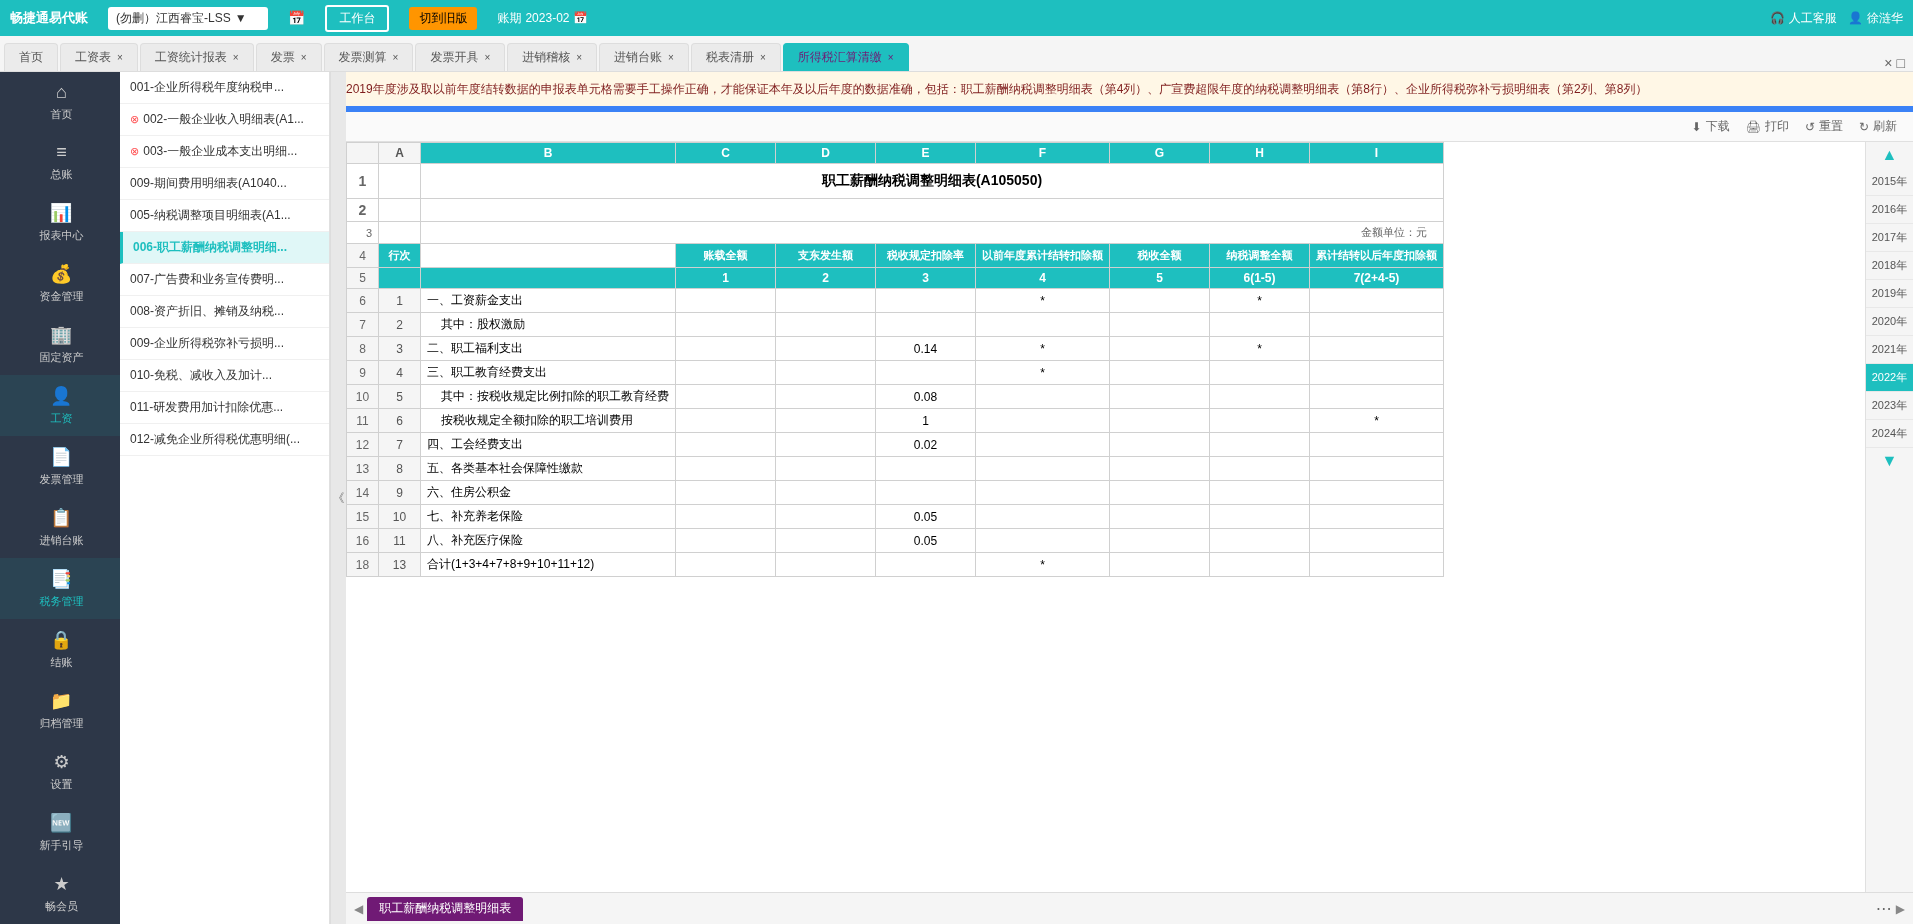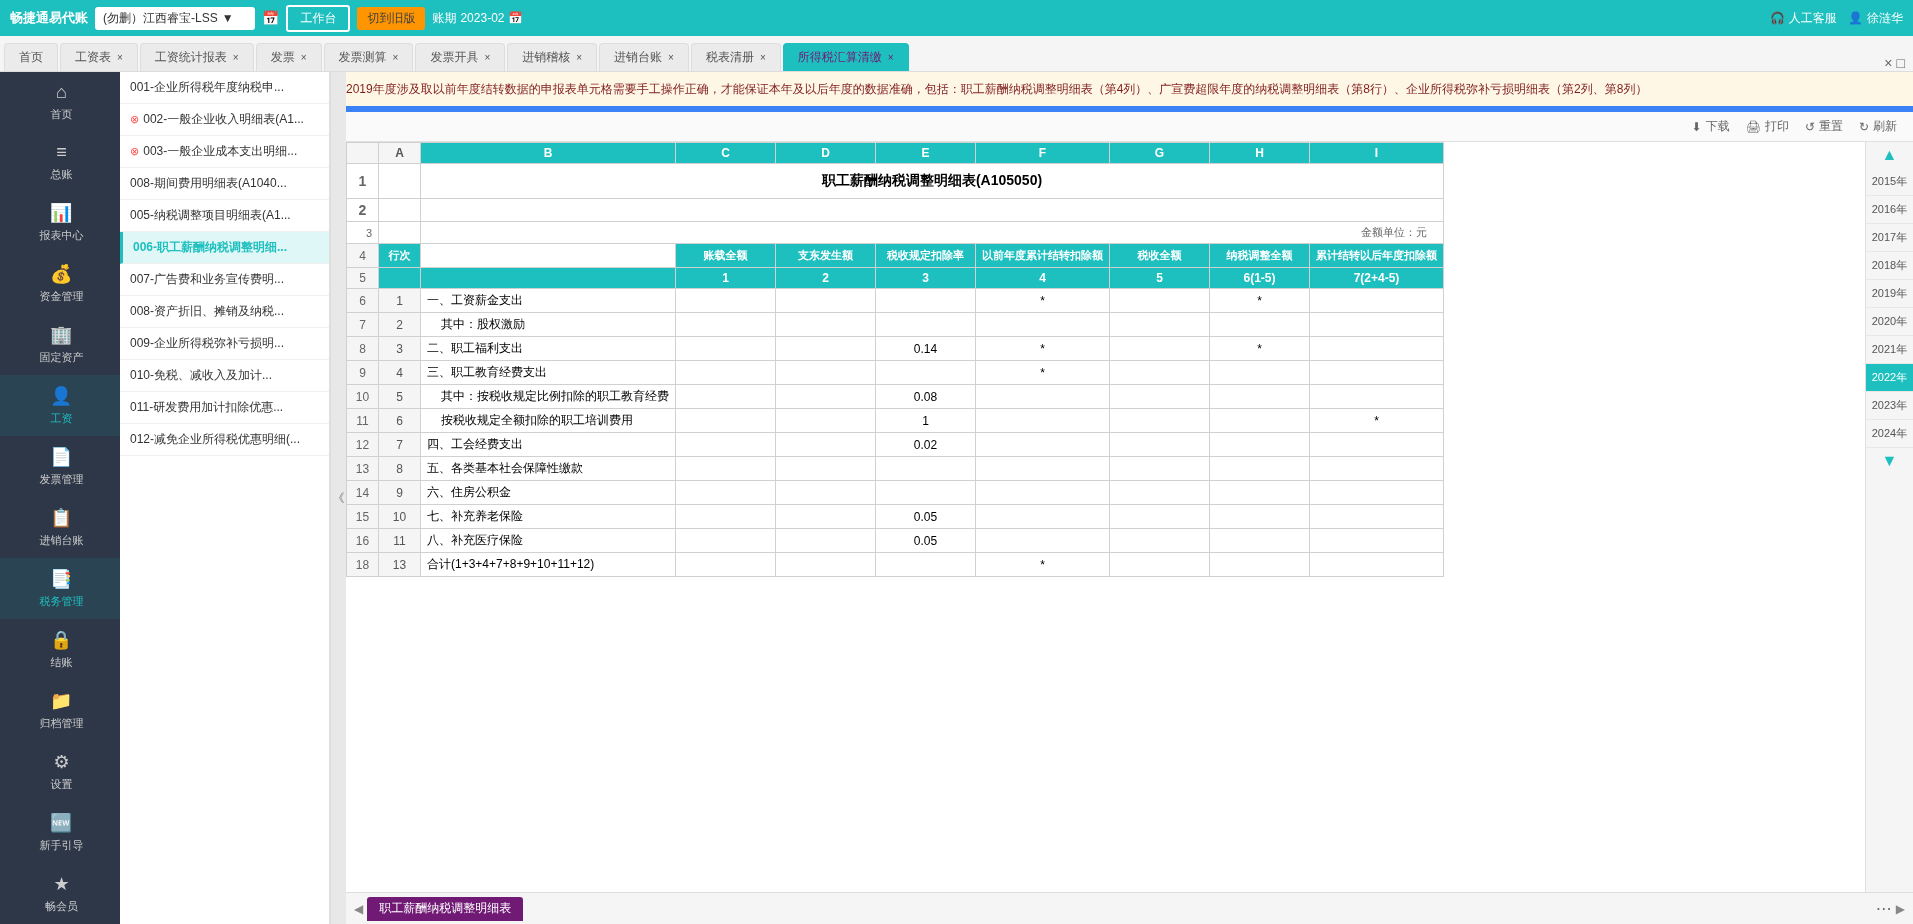--- a/index.html
+++ b/index.html
@@ -1,25 +1,25 @@
 <!DOCTYPE html>
 <html><head>
   <meta charset="utf-8">
   <style>
     * { margin: 0; padding: 0; box-sizing: border-box; }
     body { font-family: 'Microsoft YaHei', Arial, sans-serif; font-size: 12px; background: #f0f2f5; overflow: hidden; width: 1913px; height: 924px; display: flex; flex-direction: column; }
 
     
     .top-bar { height: 36px; background: #1ebfbf; display: flex; align-items: center; padding: 0 10px; justify-content: space-between; flex-shrink: 0; }
-    .top-bar-left { display: flex; align-items: center; gap: 7px; }
+    .top-bar-left { display: flex; align-items: center; gap: 20px; }
     .app-logo { color: white; font-size: 13px; font-weight: bold; white-space: nowrap; }
     .company-selector { background: white; border: none; border-radius: 3px; padding: 3px 8px; font-size: 12px; color: #333; display: flex; align-items: center; gap: 4px; cursor: pointer; min-width: 160px; }
     .icon-btn { background: none; border: none; color: white; cursor: pointer; font-size: 14px; }
     .workspace-btn { background: #1ebfbf; border: 2px solid white; color: white; border-radius: 3px; padding: 3px 12px; font-size: 12px; cursor: pointer; }
-    .back-btn { background: #ff9500; border: none; color: #404040; border-radius: 3px; padding: 3px 10px; font-size: 12px; cursor: pointer; }
+    .back-btn { background: #ff9500; border: none; color: #000000; border-radius: 3px; padding: 3px 10px; font-size: 12px; cursor: pointer; }
     .period-label { color: white; font-size: 12px; display: flex; align-items: center; gap: 4px; }
     .top-bar-right { display: flex; align-items: center; gap: 12px; color: white; font-size: 12px; }
 
     
     .tab-bar { height: 36px; background: #f5f5f5; display: flex; align-items: flex-end; padding: 0 0 0 4px; border-bottom: 1px solid #ddd; flex-shrink: 0; overflow: hidden; }
     .tab { height: 28px; padding: 0 14px; display: flex; align-items: center; gap: 6px; cursor: pointer; font-size: 12px; color: #555; border: 1px solid #ddd; border-bottom: none; background: #ebebeb; border-radius: 4px 4px 0 0; margin-right: 2px; white-space: nowrap; }
     .tab.active { background: #1ebfbf; color: #701a75; border-color: #1ebfbf; }
     .tab .close-icon { font-size: 10px; color: inherit; cursor: pointer; }
     .tab-controls { margin-left: auto; display: flex; align-items: center; gap: 4px; padding-right: 8px; }
     .tab-ctrl-btn { background: none; border: none; font-size: 14px; cursor: pointer; color: #666; }
@@ -228,21 +228,21 @@
       </div>
       <div class="form-list-item">
         <span class="error-icon">⊗</span>
         <span>002-一般企业收入明细表(A1...</span>
       </div>
       <div class="form-list-item">
         <span class="error-icon">⊗</span>
         <span>003-一般企业成本支出明细...</span>
       </div>
       <div class="form-list-item">
-        <span>008-期间费用明细表(A1040...</span>
+        <span>009-期间费用明细表(A1040...</span>
       </div>
       <div class="form-list-item">
         <span>005-纳税调整项目明细表(A1...</span>
       </div>
       <div class="form-list-item active">
         <span>006-职工薪酬纳税调整明细...</span>
       </div>
       <div class="form-list-item">
         <span>007-广告费和业务宣传费明...</span>
       </div>

